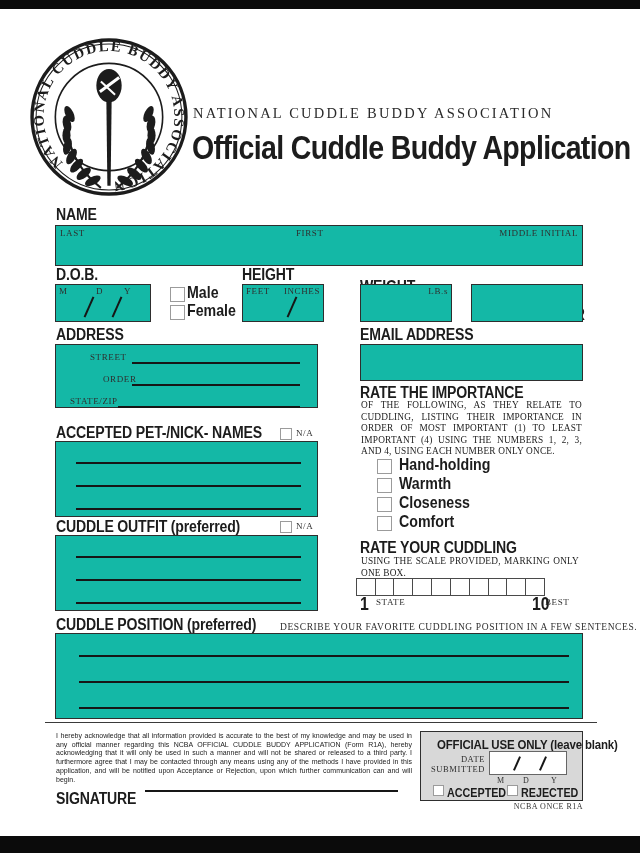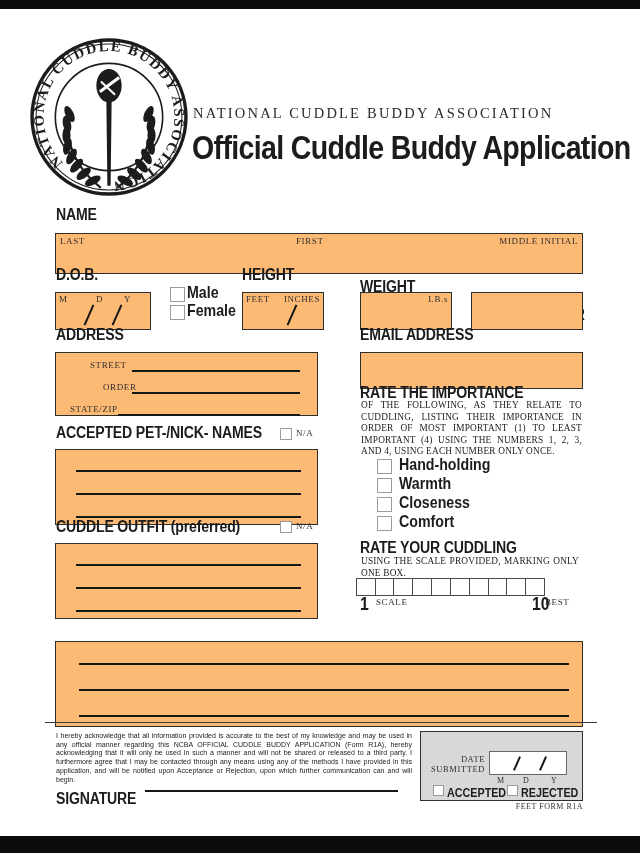--- a/index.html
+++ b/index.html
@@ -12,21 +12,21 @@
   .bar{position:absolute; left:0; width:640px; background:#0b0b0b;}
   
   .h{font-weight:bold; white-space:nowrap; display:inline-block;
      transform:scaleX(.88); transform-origin:0 50%; letter-spacing:-.2px;}
   .h16{font-size:16px;}
   .serif{font-family:"Liberation Serif", serif;}
   .microlabel{font-family:"Liberation Serif", serif; font-size:9px;
      letter-spacing:.6px; color:#2f2f2f; white-space:nowrap;}
   .serifpara{font-family:"Liberation Serif", serif; font-size:9.3px;
      line-height:11.6px; text-align:justify; letter-spacing:.2px; color:#222;}
-  .fbox{position:absolute; border:1.6px solid #2e2e2e; background:#fdba74; box-sizing:border-box;margin-top:8px;}
+  .fbox{position:absolute; border:1.6px solid #2e2e2e; background:#14b8a6; box-sizing:border-box;}
   .cb{position:absolute; border:1.5px solid #9b9b9b; background:#fff; box-sizing:border-box;}
   .cb-sm{width:12px; height:12px;}
   .cb-md{width:15px; height:15px;}
   .wline{position:absolute; border-bottom:2px solid #161616;}
   .slash{position:absolute; border-left:2px solid #161616; transform:rotate(24deg);}
   .itemlabel{font-weight:bold; font-size:16.5px; display:inline-block;
      transform:scaleX(.86); transform-origin:0 50%; white-space:nowrap;}
   .scalebox{width:20px; height:18px; border:1.2px solid #4a4a4a; box-sizing:border-box;
      margin-left:-1.2px; background:#fff; display:inline-block; vertical-align:top;}
   .fineprint{font-size:7px; line-height:8.7px; text-align:justify; color:#222;
@@ -173,49 +173,56 @@
     <div class="scalebox"></div>
     <div class="scalebox"></div>
     <div class="scalebox"></div>
     <div class="scalebox"></div>
     <div class="scalebox"></div>
     <div class="scalebox"></div>
     <div class="scalebox"></div>
     <div class="scalebox"></div>
   </div>
   <div class="abs" style="left:360px;top:594px;"><span class="h" style="font-size:18px;">1</span></div>
-  <span class="microlabel abs" style="left:376px;top:597px;">SCALE</span>
+  <span class="microlabel abs" style="left:376px;top:597px;">STATE</span>
   <span class="microlabel abs" style="left:503px;top:597px;margin-left:42px;">BEST</span>
   <div class="abs" style="left:532px;top:594px;"><span class="h" style="font-size:18px;">10</span></div>
 
+  <div class="abs" style="left:56px;top:616px;white-space:nowrap;">
+    <span class="h h16">CUDDLE POSITION (preferred)</span>
+    <span class="microlabel" style="font-size:9.5px;margin-left:-8px;">DESCRIBE YOUR FAVORITE CUDDLING POSITION IN A FEW SENTENCES.</span>
+  </div>
   <div class="fbox" style="left:55px;top:633px;width:528px;height:86px;">
     <div class="wline" style="left:23px;top:21px;width:490px;"></div>
     <div class="wline" style="left:23px;top:47px;width:490px;"></div>
     <div class="wline" style="left:23px;top:73px;width:490px;"></div>
   </div>
 
   <div class="abs" style="left:45px;top:722px;width:552px;border-top:1.4px solid #3a3a3a;"></div>
 
   <div class="abs fineprint" style="left:56px;top:732px;width:356px;">I hereby acknowledge that all information provided is accurate to the best of my knowledge and may be used in any official manner regarding this NCBA OFFICIAL CUDDLE BUDDY APPLICATION (Form R1A), hereby acknowledging that it will only be used in such a manner and will not be shared or released to a third party. I furthermore agree that I may be contacted through any means using any of the methods I have provided in this application, and will be notified upon Acceptance or Rejection, upon which further communication can and will begin.</div>
 
   <div class="abs" style="left:56px;top:790px;"><span class="h h16">SIGNATURE</span></div>
   <div class="wline" style="left:145px;top:790px;width:253px;border-bottom-width:2.2px;"></div>
 
   <div class="official">
+    <div class="abs" style="left:0;top:3px;width:100%;text-align:center;">
+      <span class="h" style="font-size:13.5px;transform:scaleX(.85);transform-origin:50% 50%;">OFFICIAL USE ONLY (leave blank)</span>
+    </div>
     <div class="abs microlabel" style="left:0px;top:22px;width:64px;text-align:right;font-size:8.5px;line-height:10px;">
       <span>DATE</span><br>
       <span>SUBMITTED</span>
     </div>
     <div class="abs" style="left:68px;top:19px;width:78px;height:24px;background:#fff;border:1px solid #666;box-sizing:border-box;">
       <div class="slash" style="left:26px;top:4px;height:15px;"></div>
       <div class="slash" style="left:52px;top:4px;height:15px;"></div>
     </div>
     <span class="microlabel abs" style="left:76px;top:44px;font-size:8px;">M</span>
     <span class="microlabel abs" style="left:102px;top:44px;font-size:8px;">D</span>
     <span class="microlabel abs" style="left:130px;top:44px;font-size:8px;">Y</span>
     <div class="cb" style="left:12px;top:53px;width:11px;height:11px;"></div>
     <div class="abs" style="left:26px;top:51px;"><span class="itemlabel" style="font-size:12.5px;">ACCEPTED</span></div>
     <div class="cb" style="left:86px;top:53px;width:11px;height:11px;"></div>
     <div class="abs" style="left:100px;top:51px;"><span class="itemlabel" style="font-size:12.5px;">REJECTED</span></div>
   </div>
-  <div class="abs serif" style="left:420px;top:802px;width:163px;text-align:right;font-size:8px;letter-spacing:.5px;color:#333;">FEET FORM R1A</div>
+  <div class="abs serif" style="left:420px;top:802px;width:163px;text-align:right;font-size:8px;letter-spacing:.5px;color:#333;">NCBA ONCE R1A</div>
 
 </div>
 
 </body></html>

